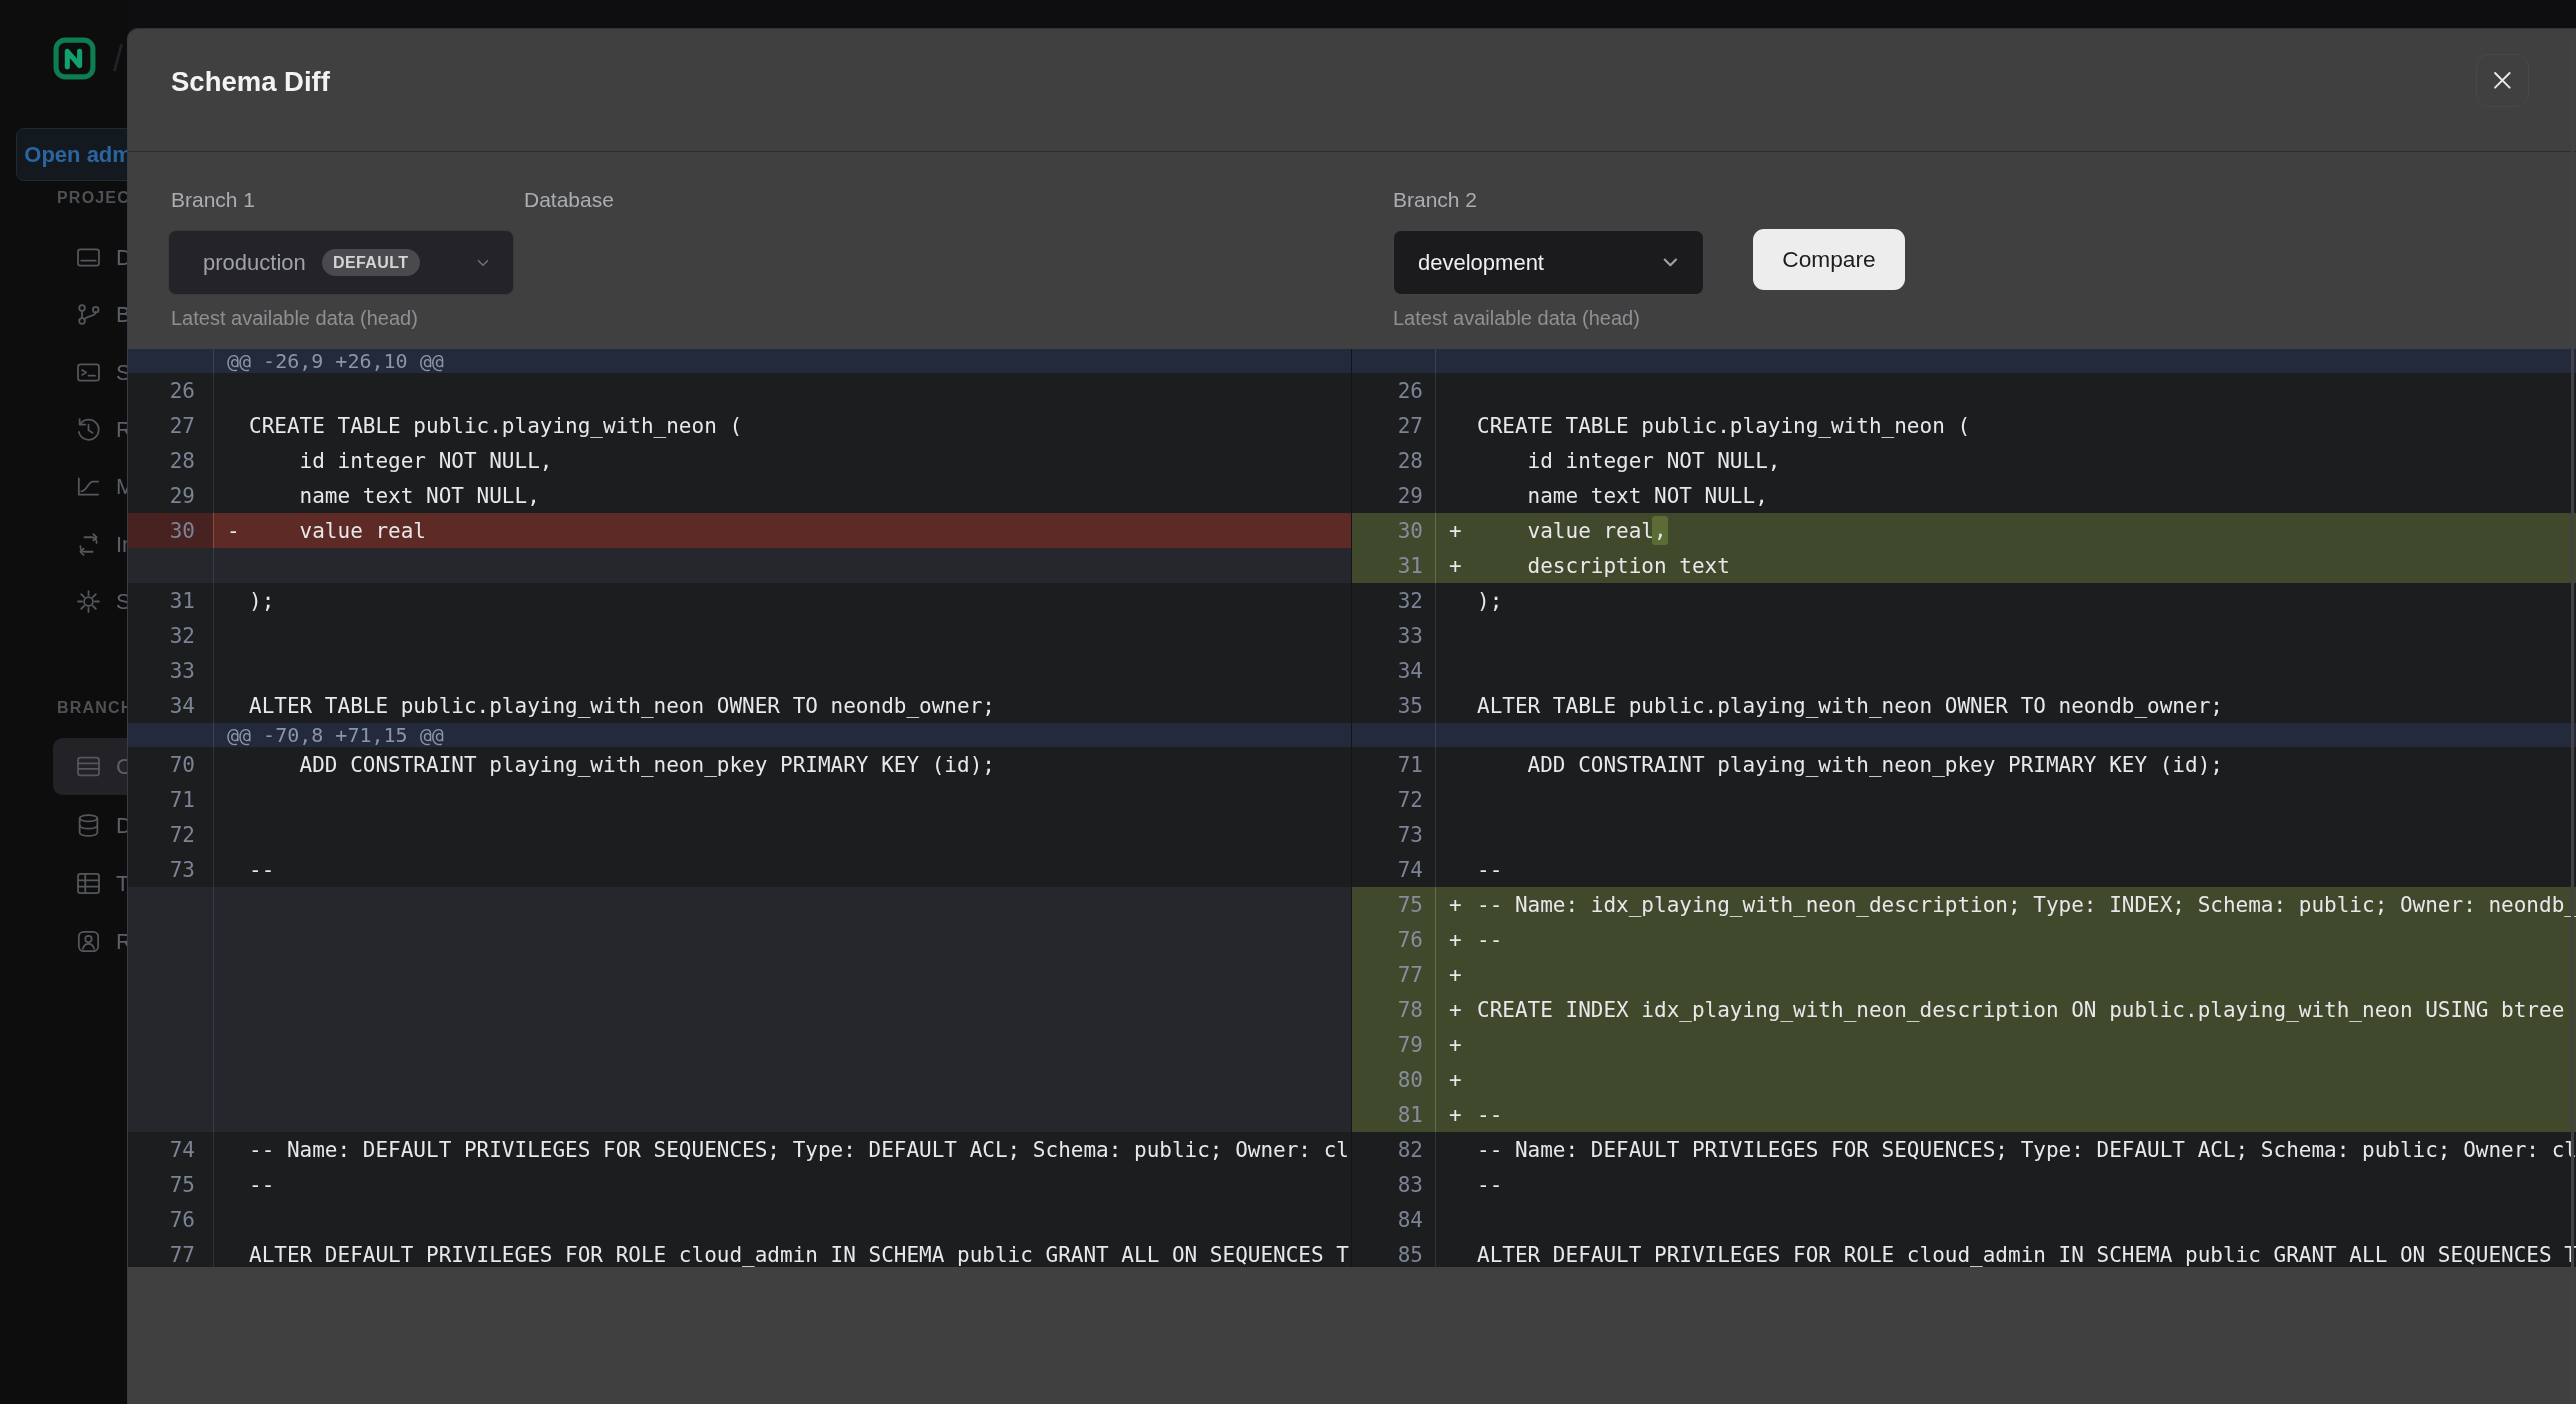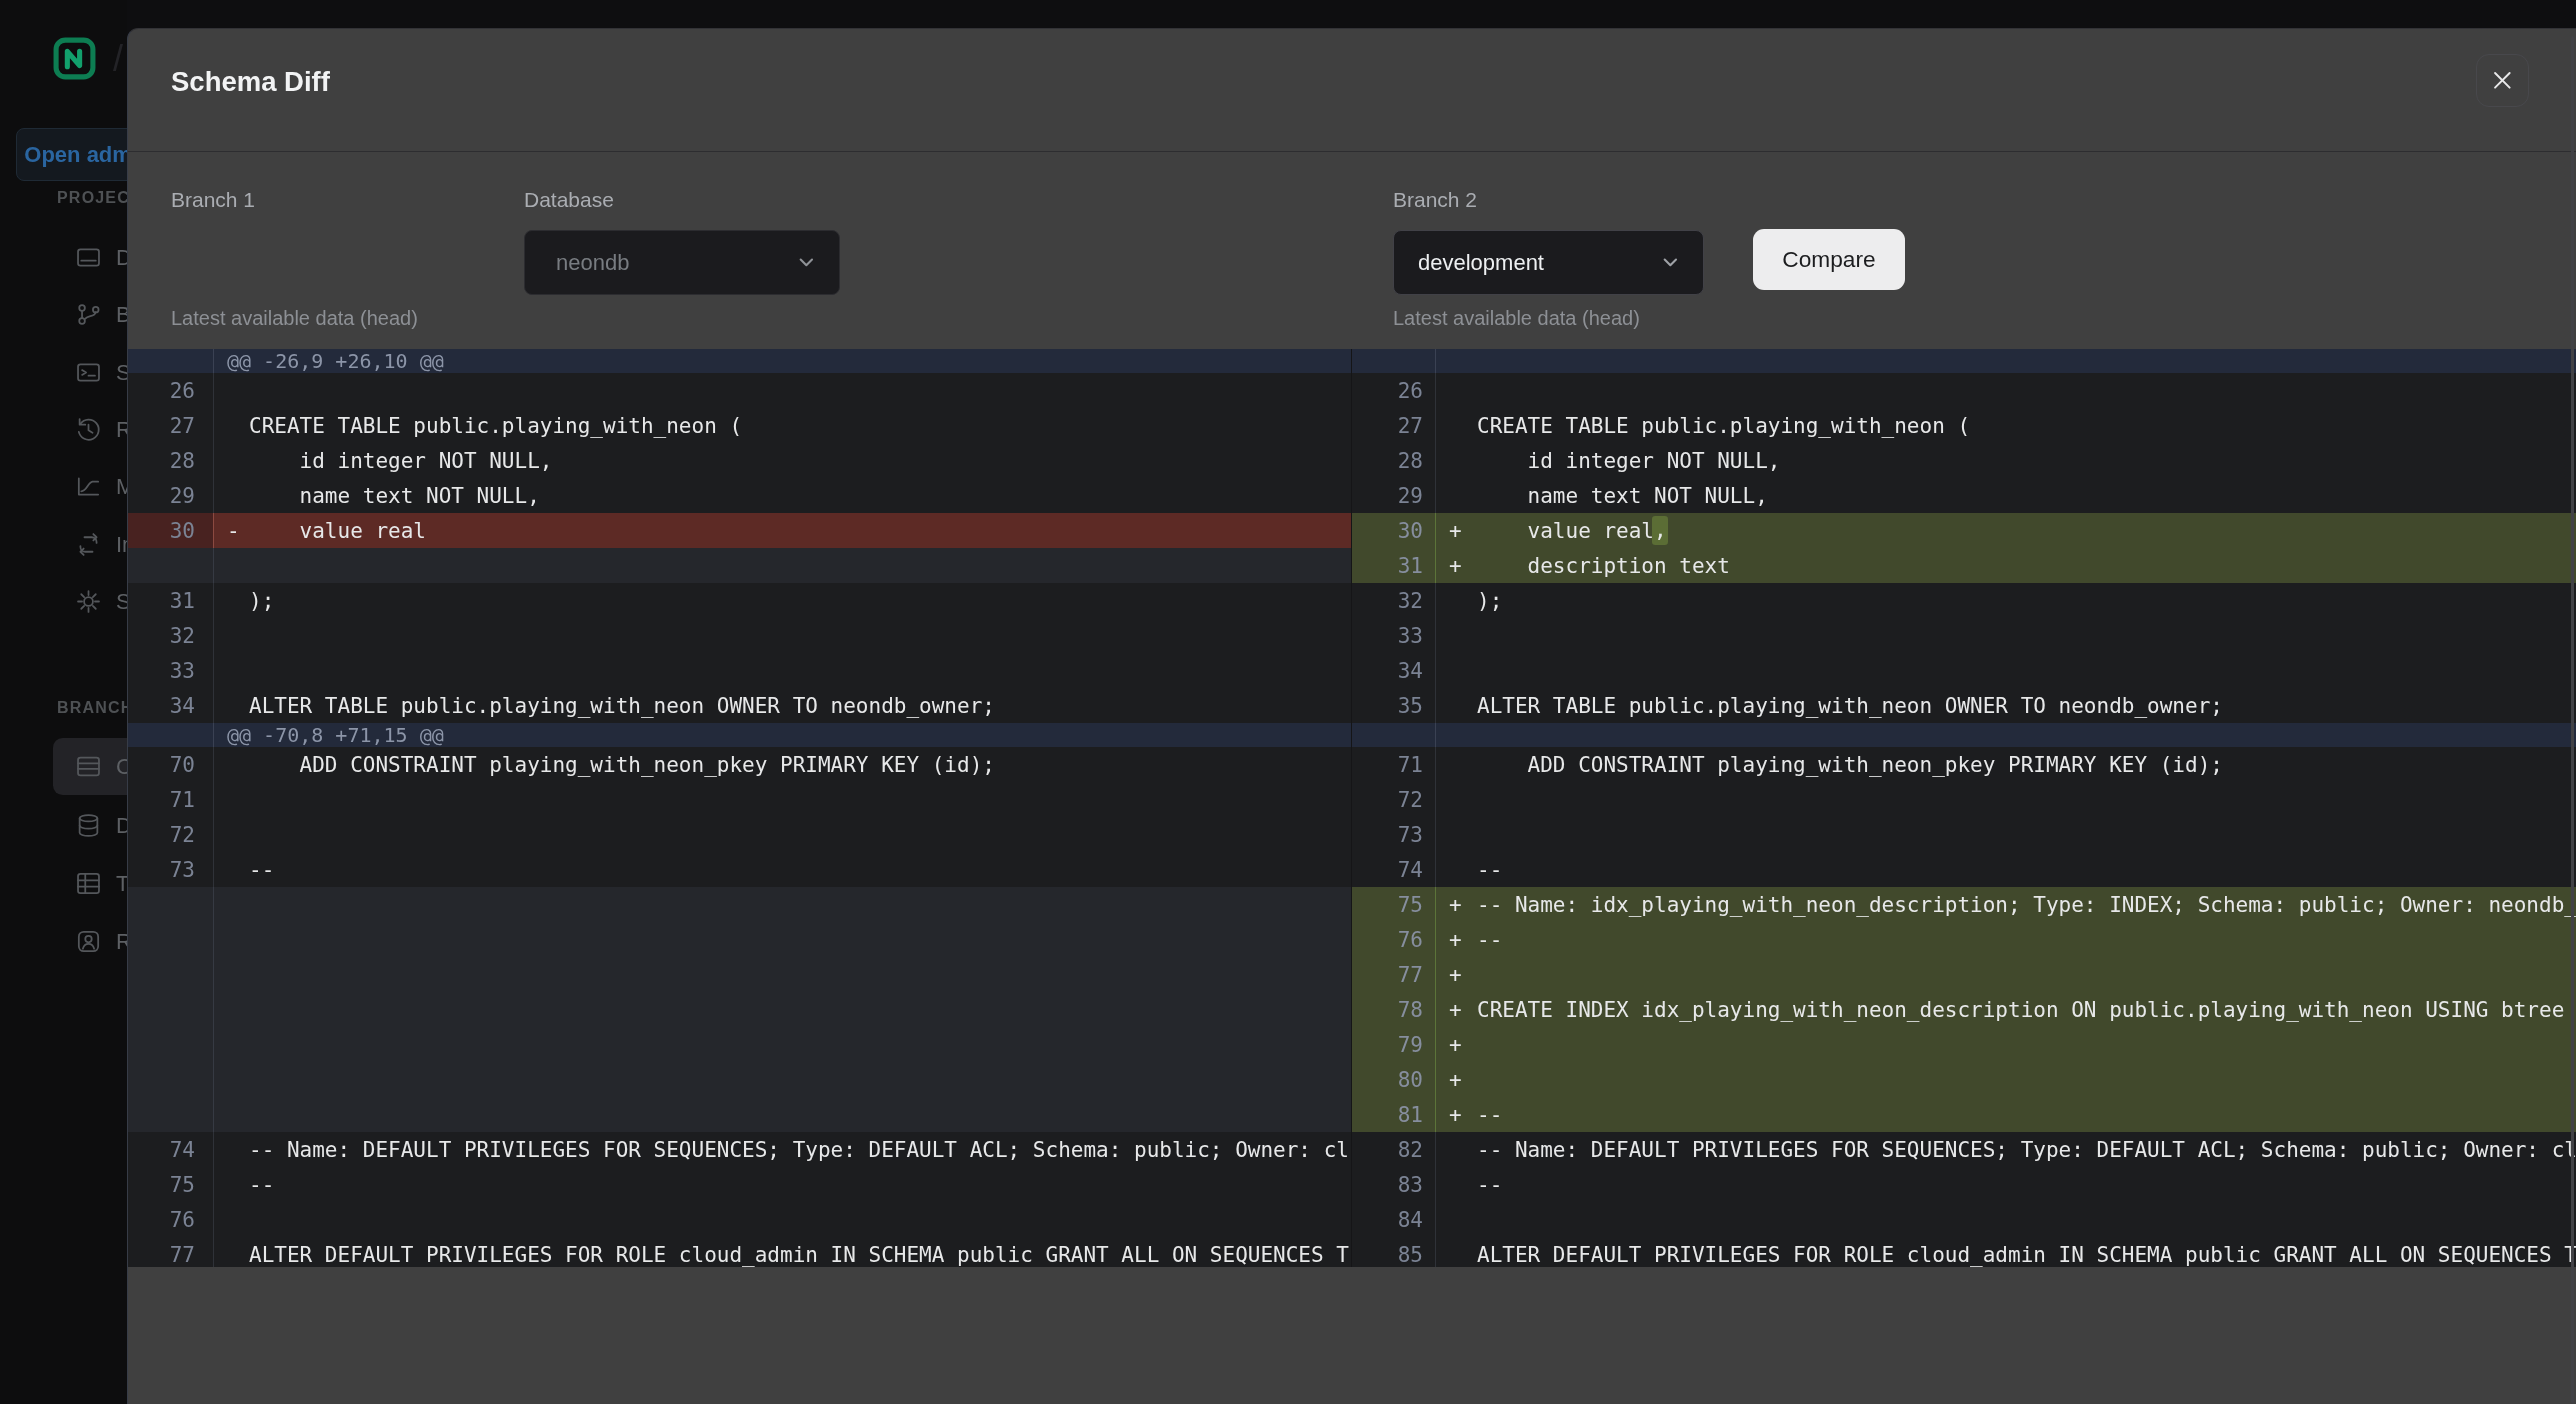--- a/index.html
+++ b/index.html
@@ -197,28 +197,29 @@
     <svg width="22.7" height="22.7" viewBox="0 0 28 28">
       <path d="M5 5L23 23M23 5L5 23" stroke="#e9e9ea" stroke-width="2.4" stroke-linecap="round"></path>
     </svg>
   </button>
   <div class="header-divider"></div>
 
   <div class="field-label fl-b1">Branch 1</div>
   <div class="field-label fl-db">Database</div>
   <div class="field-label fl-b2">Branch 2</div>
 
-
-  <div class="select sel-db">
-    <span class="sel-value">neondb</span>
+  <div class="select sel-b1">
+    <span class="sel-value">production</span>
+    <span class="badge">DEFAULT</span>
     <span class="sel-spacer"></span>
-    <svg width="22.7" height="22.7" viewBox="0 0 24 24" fill="none">
-      <path d="M6 9l6 6 6-6" stroke="#8f9297" stroke-width="2.2" stroke-linecap="round" stroke-linejoin="round"></path>
+    <svg width="18" height="18" viewBox="0 0 24 24" fill="none">
+      <path d="M6 9l6 6 6-6" stroke="#6b6e73" stroke-width="2.2" stroke-linecap="round" stroke-linejoin="round"></path>
     </svg>
   </div>
+
 
   <div class="select sel-b2">
     <span class="sel-value">development</span>
     <span class="sel-spacer"></span>
     <svg width="22.7" height="22.7" viewBox="0 0 24 24" fill="none">
       <path d="M6 9l6 6 6-6" stroke="#9fa2a7" stroke-width="2.2" stroke-linecap="round" stroke-linejoin="round"></path>
     </svg>
   </div>
 
   <button class="compare-btn">Compare</button>

